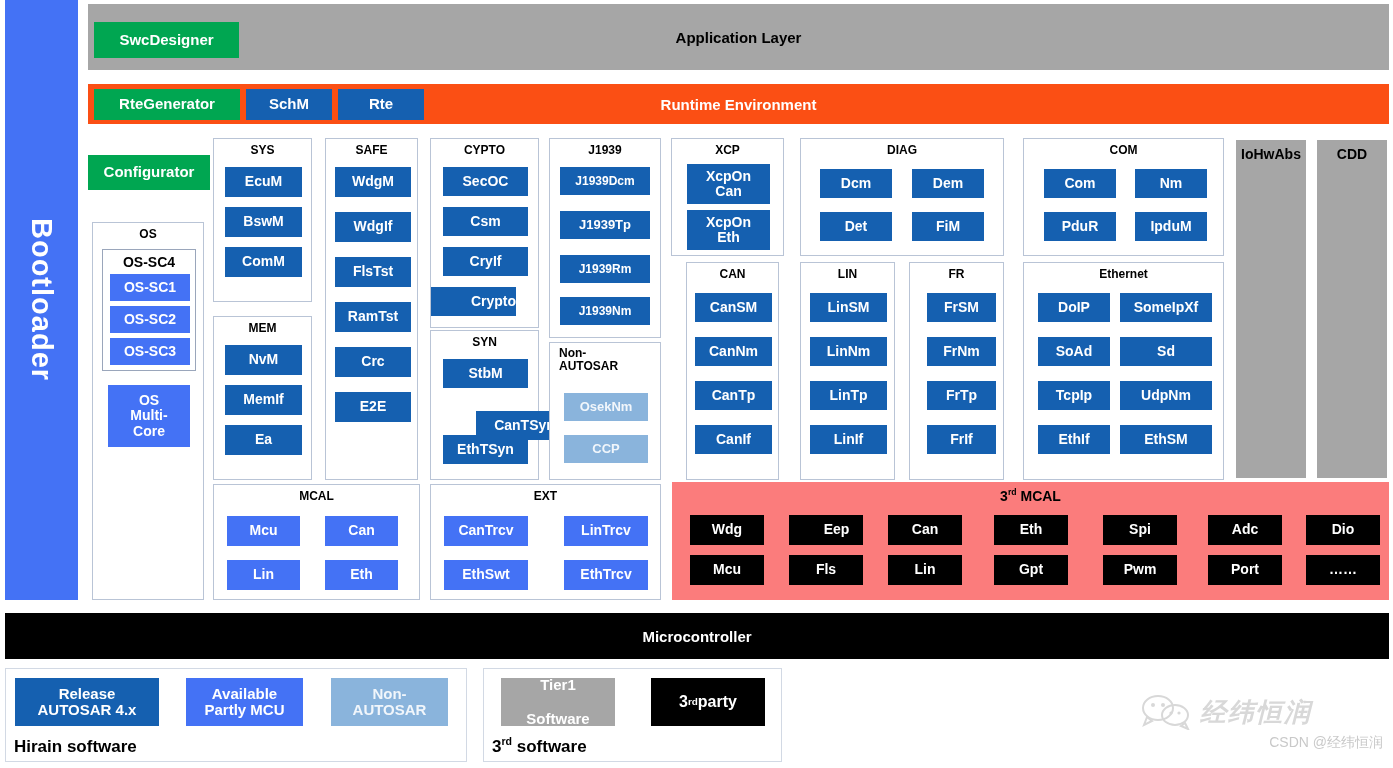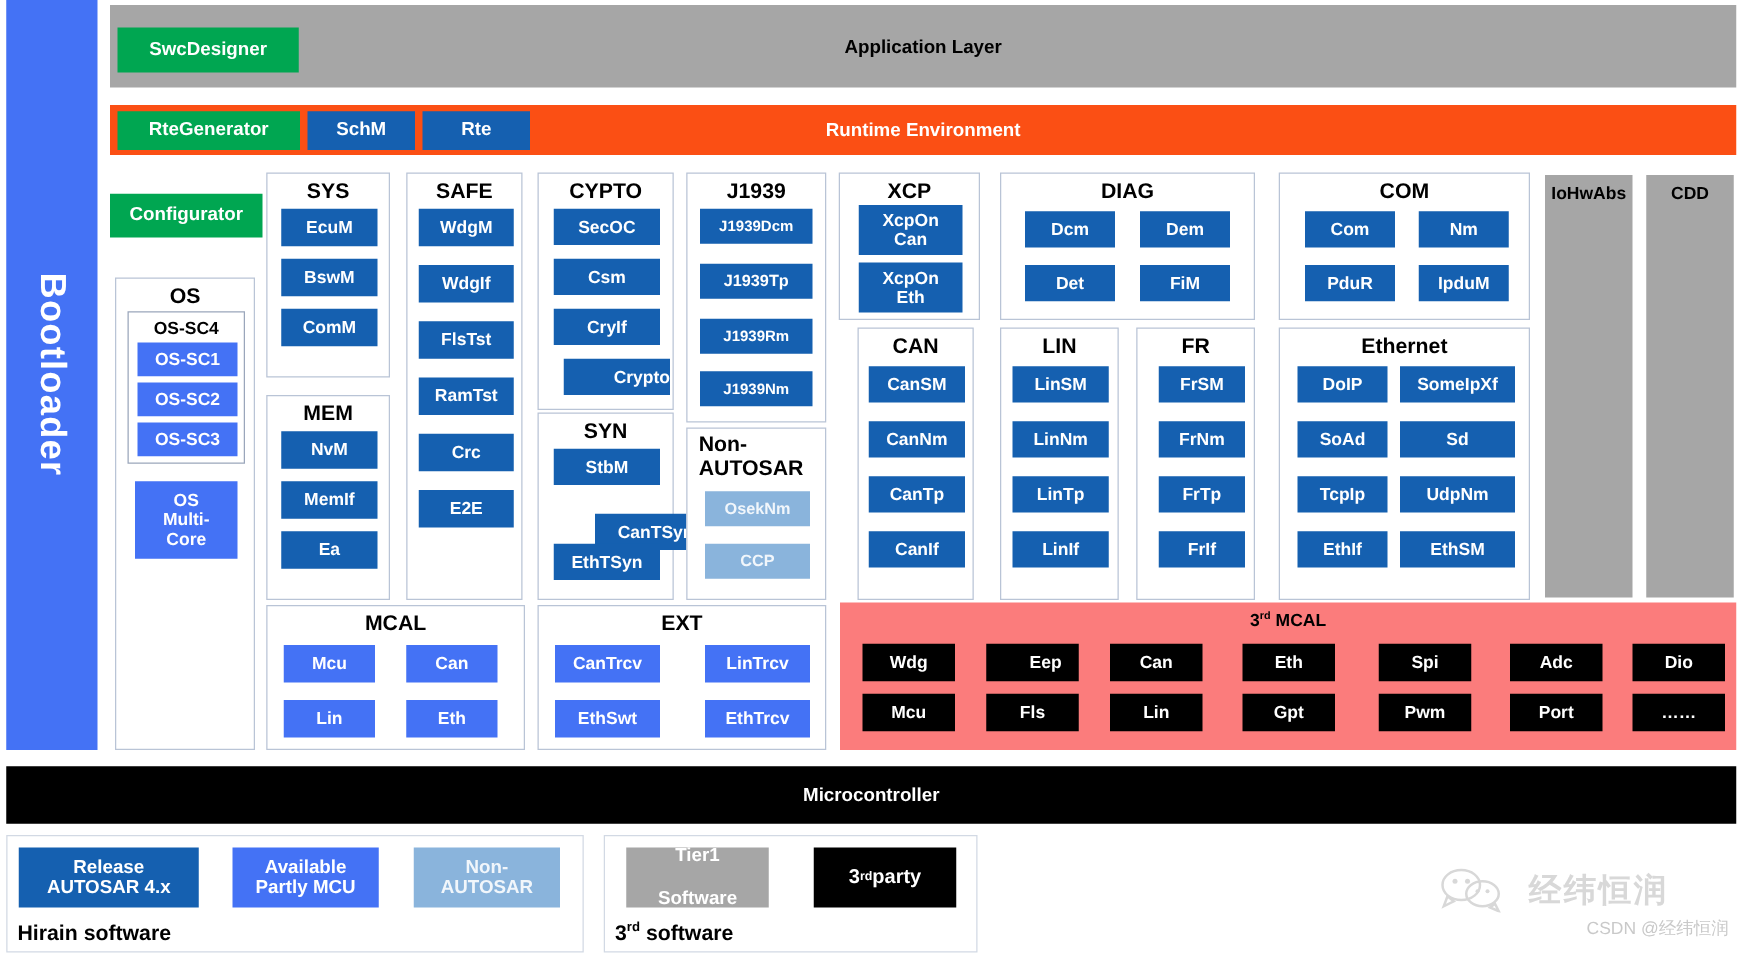--- a/index.html
+++ b/index.html
@@ -56,21 +56,21 @@
   .blk{background:#000;color:#fff;font-weight:bold;font-size:14px;}
   .gry{background:#a6a6a6;color:#fff;font-weight:bold;font-size:14px;gap:17px;}
 
   
   .grp{
     position:absolute;background:#fff;border:1px solid #b9c4d6;
     box-sizing:border-box;
   }
   .grp>.gtitle{
     position:absolute;left:0;top:4px;width:100%;
-    text-align:center;font-size:17px;font-weight:bold;color:#000;
+    text-align:center;font-size:12px;font-weight:bold;color:#000;
   }
   .grp.two-line>.gtitle{text-align:left;padding-left:9px;line-height:1.1;}
 
   
   .vbar{
     position:absolute;background:#a6a6a6;box-sizing:border-box;
   }
   .vbar .lbl{
     position:absolute;left:0;top:6px;width:100%;text-align:center;
     font-size:14px;font-weight:bold;color:#000;
@@ -108,21 +108,21 @@
   }
 
   sup{font-size:0.62em;vertical-align:super;}
 
   
   .wm{
     position:absolute;left:1140px;top:694px;width:245px;height:66px;
     color:#cfcfcf;
   }
   .wm .wmrow{
-    position:absolute;left:12px;top:0;display:flex;align-items:center;gap:19px;
+    position:absolute;left:1px;top:0;display:flex;align-items:center;gap:7px;font-style:italic;
   }
   .wm .wmtext{font-size:26px;font-weight:bold;color:#d8d8d8;letter-spacing:2px;}
   .wm .wmsub{
     position:absolute;right:2px;top:40px;
     font-size:14px;color:#c9c9c9;
   }
   .wm svg{display:block;}
 </style>
 </head>
 <body>
@@ -184,21 +184,21 @@
     <div class="bx dblue" style="left:9px;top:163px;width:76px;height:30px;">RamTst</div>
     <div class="bx dblue" style="left:9px;top:208px;width:76px;height:30px;">Crc</div>
     <div class="bx dblue" style="left:9px;top:253px;width:76px;height:30px;">E2E</div>
   </div>
 
   <div class="grp" style="left:430px;top:138px;width:109px;height:190px;">
     <div class="gtitle">CYPTO</div>
     <div class="bx dblue" style="left:12px;top:28px;width:85px;height:29px;">SecOC</div>
     <div class="bx dblue" style="left:12px;top:68px;width:85px;height:29px;">Csm</div>
     <div class="bx dblue" style="left:12px;top:108px;width:85px;height:29px;">CryIf</div>
-    <div class="bx dblue" style="left:20px;top:148px;width:85px;height:29px;padding-left:40px;">Crypto</div>
+    <div class="bx dblue" style="left:0;top:148px;width:85px;height:29px;padding-left:40px;">Crypto</div>
   </div>
 
   <div class="grp" style="left:430px;top:330px;width:109px;height:150px;">
     <div class="gtitle">SYN</div>
     <div class="bx dblue" style="left:12px;top:28px;width:85px;height:29px;">StbM</div>
     <div class="bx dblue" style="left:12px;top:80px;width:97px;height:29px;margin-left:33px;">CanTSyn</div>
     <div class="bx dblue" style="left:12px;top:104px;width:85px;height:29px;">EthTSyn</div>
   </div>
 
   <div class="grp" style="left:549px;top:138px;width:112px;height:200px;">

